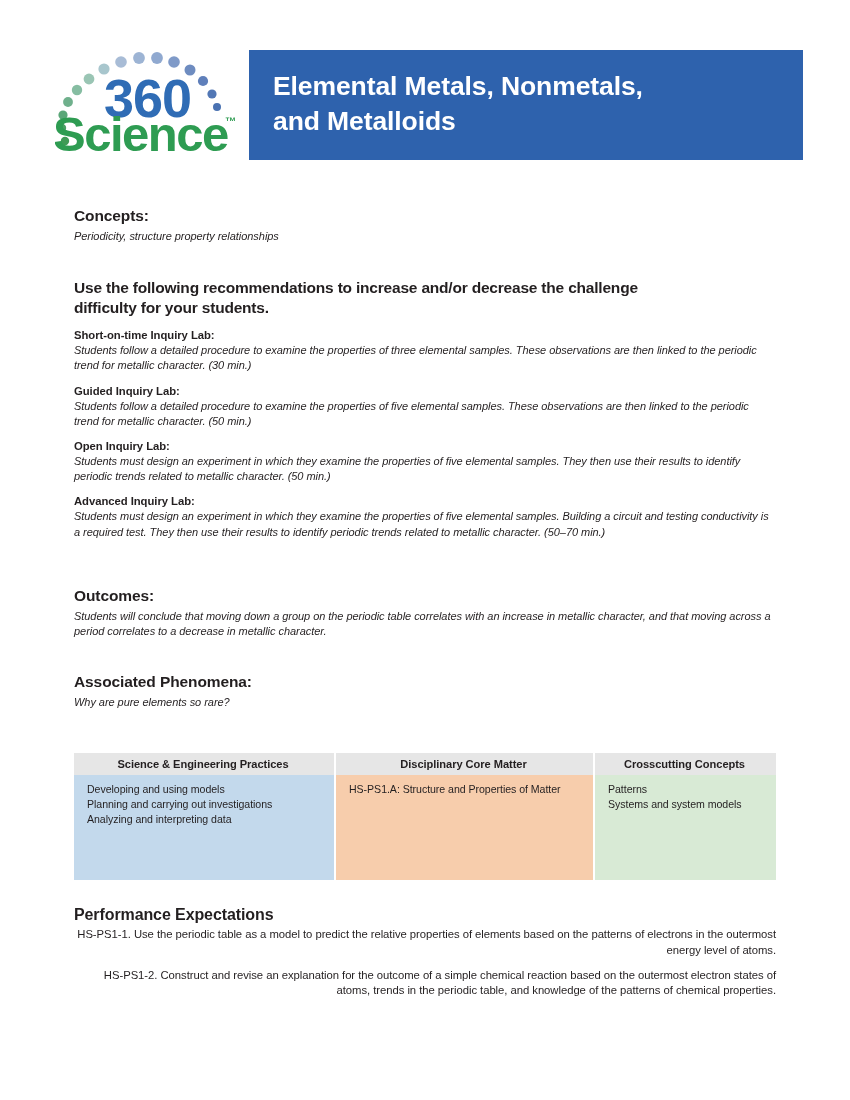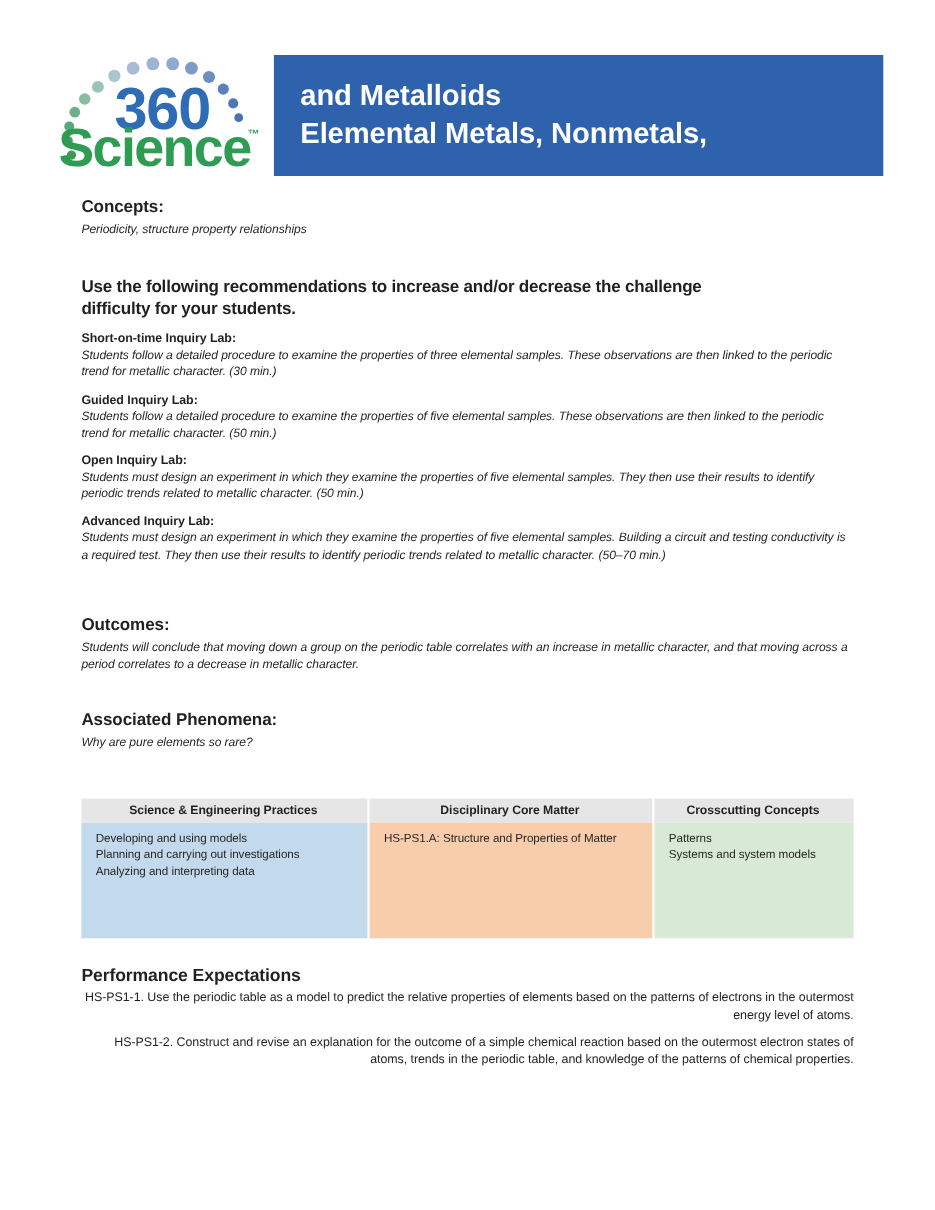--- a/index.html
+++ b/index.html
@@ -46,21 +46,21 @@
     font-weight: bold;
     line-height: 35px;
     letter-spacing: -0.1px;
     white-space: nowrap;
   }
 
   
   .content {
     position: absolute;
     left: 74px;
-    top: 180px;
+    top: 207px;
     width: 702px;
   }
 
   h2.section-head {
     font-size: 15.5px;
     font-weight: bold;
     margin: 0 0 4px 0;
     letter-spacing: -0.1px;
   }
   h2.big-head {
@@ -165,22 +165,22 @@
 
       <text x="49" y="72" font-family="'Liberation Sans', sans-serif" font-size="54" font-weight="bold" fill="#2f6cb5" letter-spacing="-1">360</text>
 
       <text x="-2" y="106" font-family="'Liberation Sans', sans-serif" font-size="49" font-weight="bold" fill="#2e9c52" letter-spacing="-1.5">Science</text>
 
       <text x="170" y="80" font-family="'Liberation Sans', sans-serif" font-size="11" font-weight="bold" fill="#2e9c52">™</text>
     </svg>
   </div>
 
   <div class="title-banner">
+    <div class="title-line">Elemental Metals, Nonmetals,</div>
     <div class="title-line">and Metalloids</div>
-    <div class="title-line">Elemental Metals, Nonmetals,</div>
   </div>
 
 </div>
 
 <div class="content">
 
   <section>
     <h2 class="section-head">Concepts:</h2>
     <p class="body-text">Periodicity, structure property relationships</p>
   </section>

